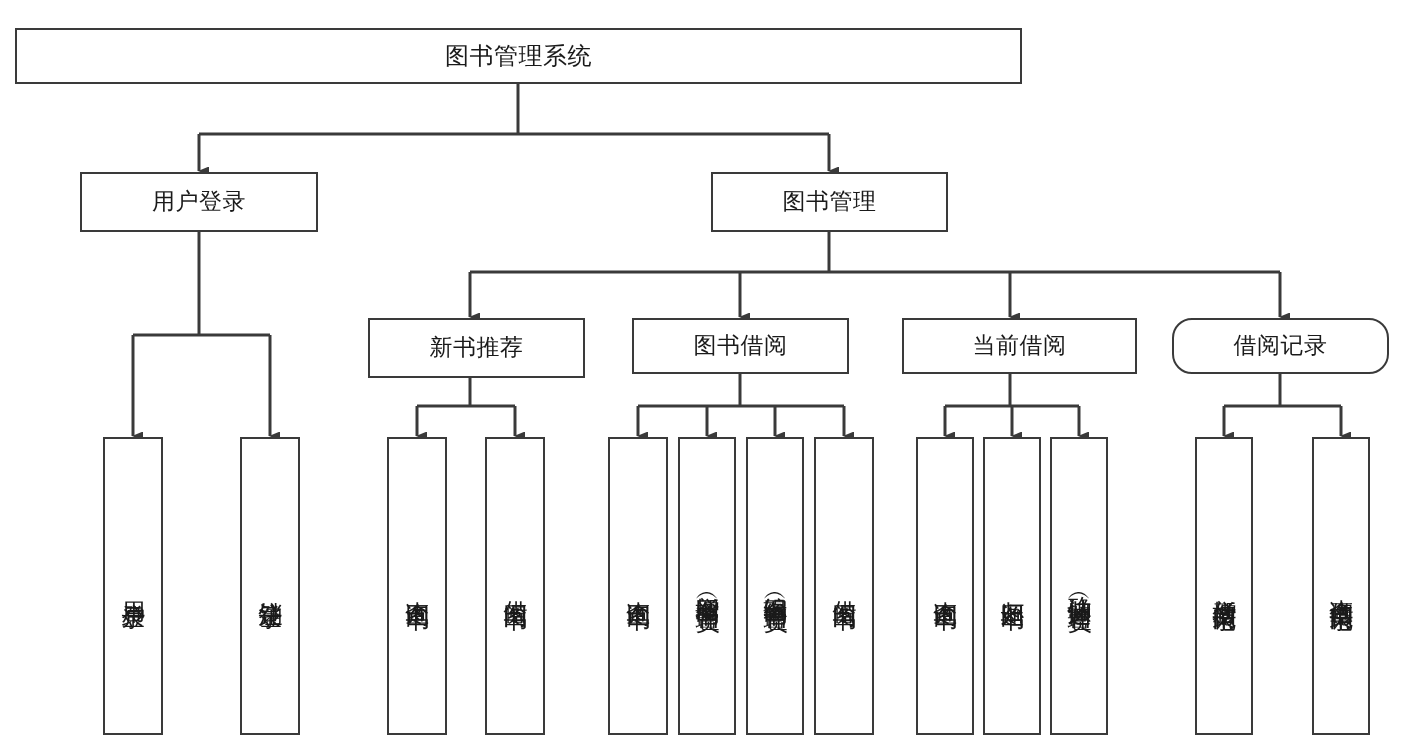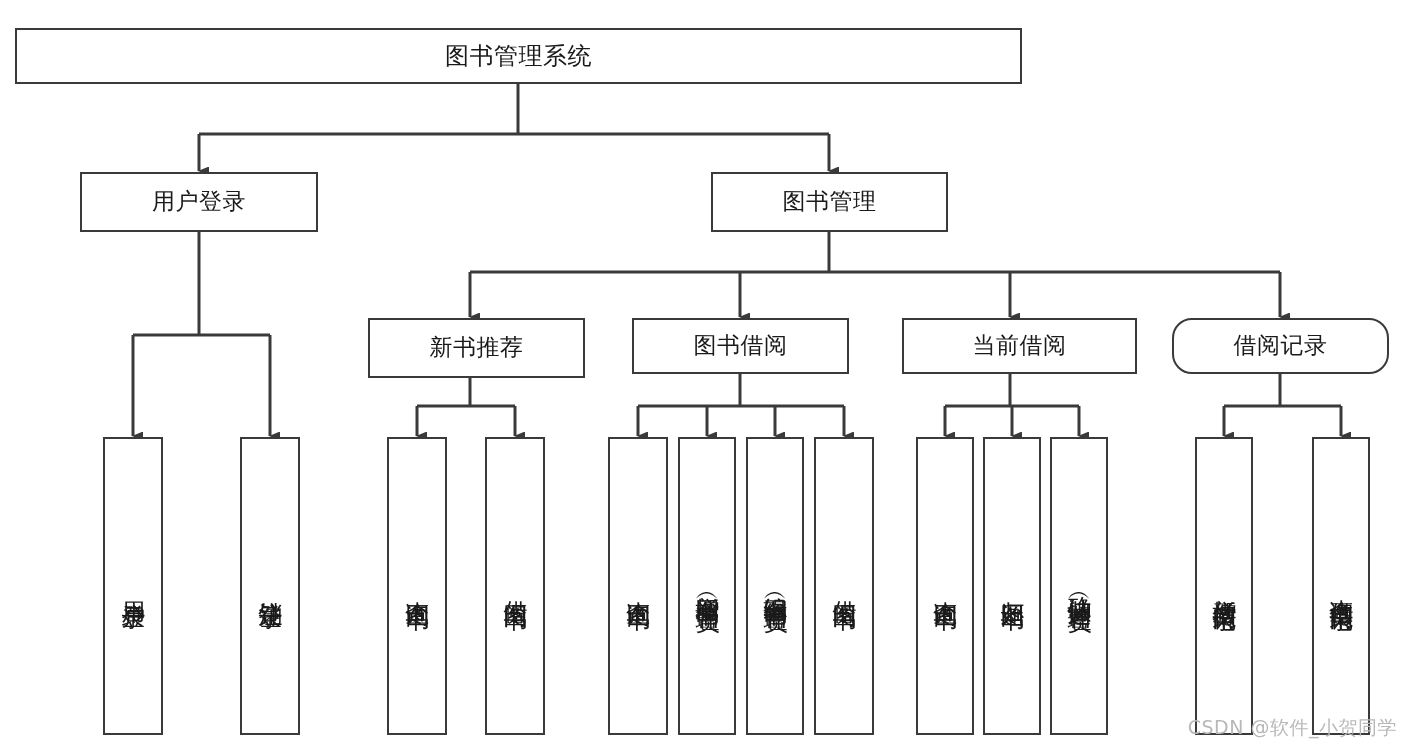--- a/index.html
+++ b/index.html
@@ -181,14 +181,13 @@
         <span class="label">确认归还（管理员）</span>
       </div>
       <div class="node vert" style="left: 1195px; top: 437px; width: 58px; height: 298px;">
         <span class="label">新增借阅记录</span>
       </div>
       <div class="node vert" style="left: 1312px; top: 437px; width: 58px; height: 298px;">
         <span class="label">查询借阅记录</span>
       </div>
     </div>
 
-  <div id="watermark">CSDN @软件_小贺同学</div>
 </div>
 
 </body></html>

